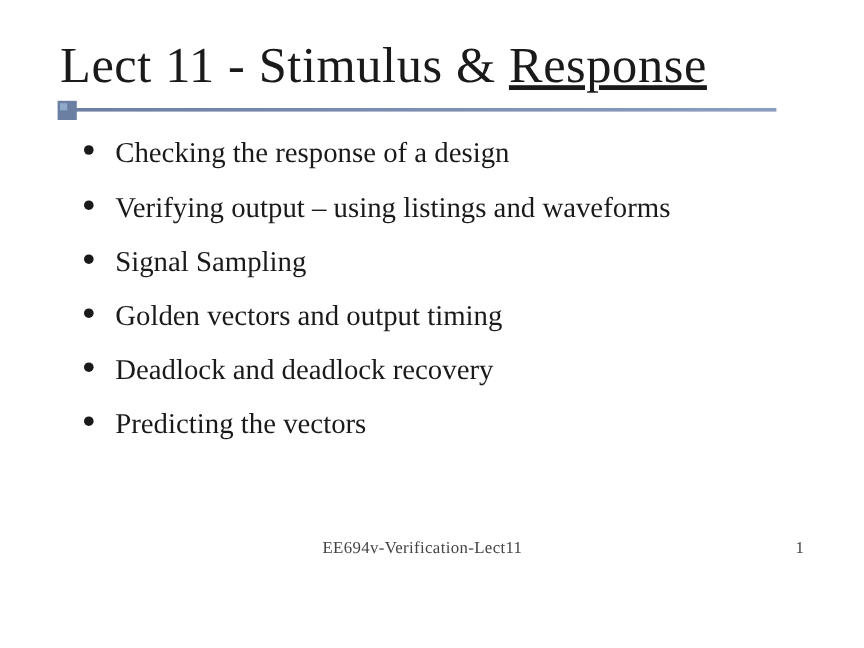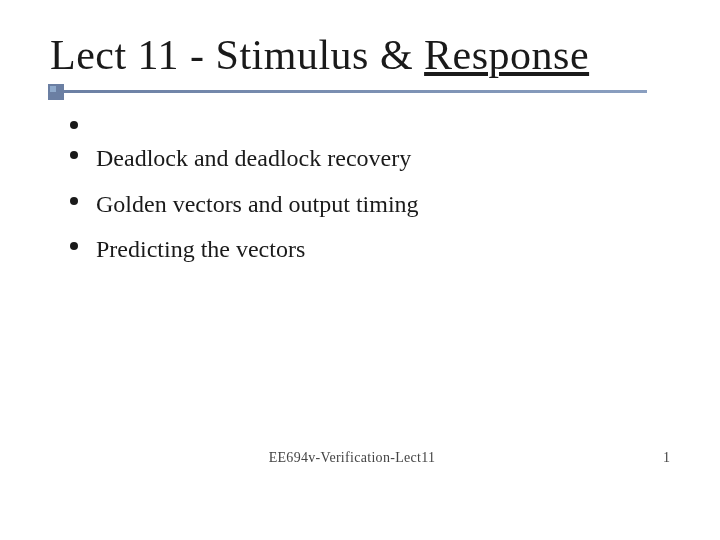--- a/index.html
+++ b/index.html
@@ -130,28 +130,37 @@
   </div>
 
   <div class="divider">
     <div class="divider-icon"></div>
   </div>
 
   <ul class="bullet-list">
 
   <li>
         <div class="bullet-dot"></div>
+        <span>Checking the response of a design</span>
+      </li>
+      <li>
+        <div class="bullet-dot"></div>
+        <span>Verifying output – using listings and waveforms</span>
+      </li>
+      <li>
+        <div class="bullet-dot"></div>
+        <span>Signal Sampling</span>
+      </li>
+      <li>
+        <div class="bullet-dot"></div>
+        <span>Golden vectors and output timing</span>
       </li>
       <li>
         <div class="bullet-dot"></div>
         <span>Deadlock and deadlock recovery</span>
-      </li>
-      <li>
-        <div class="bullet-dot"></div>
-        <span>Golden vectors and output timing</span>
       </li>
       <li>
         <div class="bullet-dot"></div>
         <span>Predicting the vectors</span>
       </li>
     </ul>
 
   <div class="footer">
     <span class="footer-text">EE694v-Verification-Lect11</span>
   </div>

